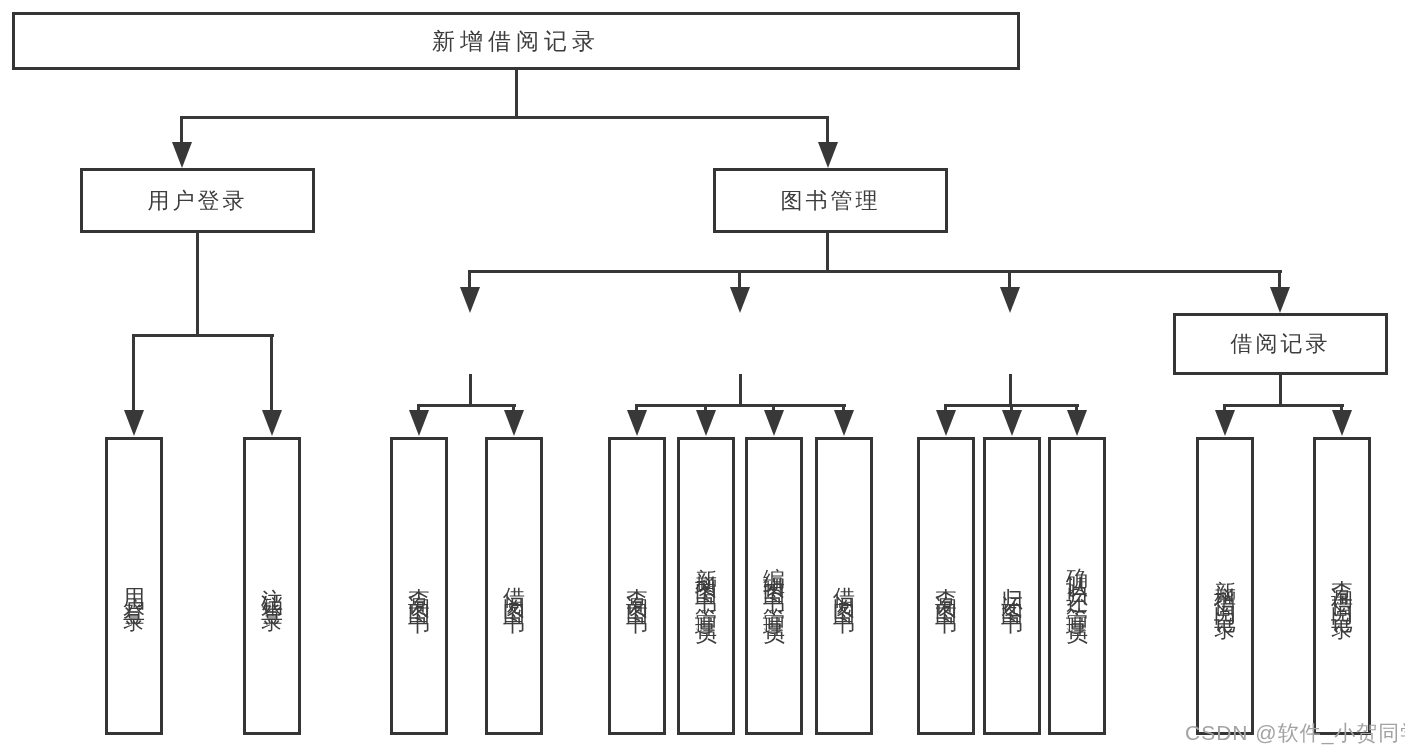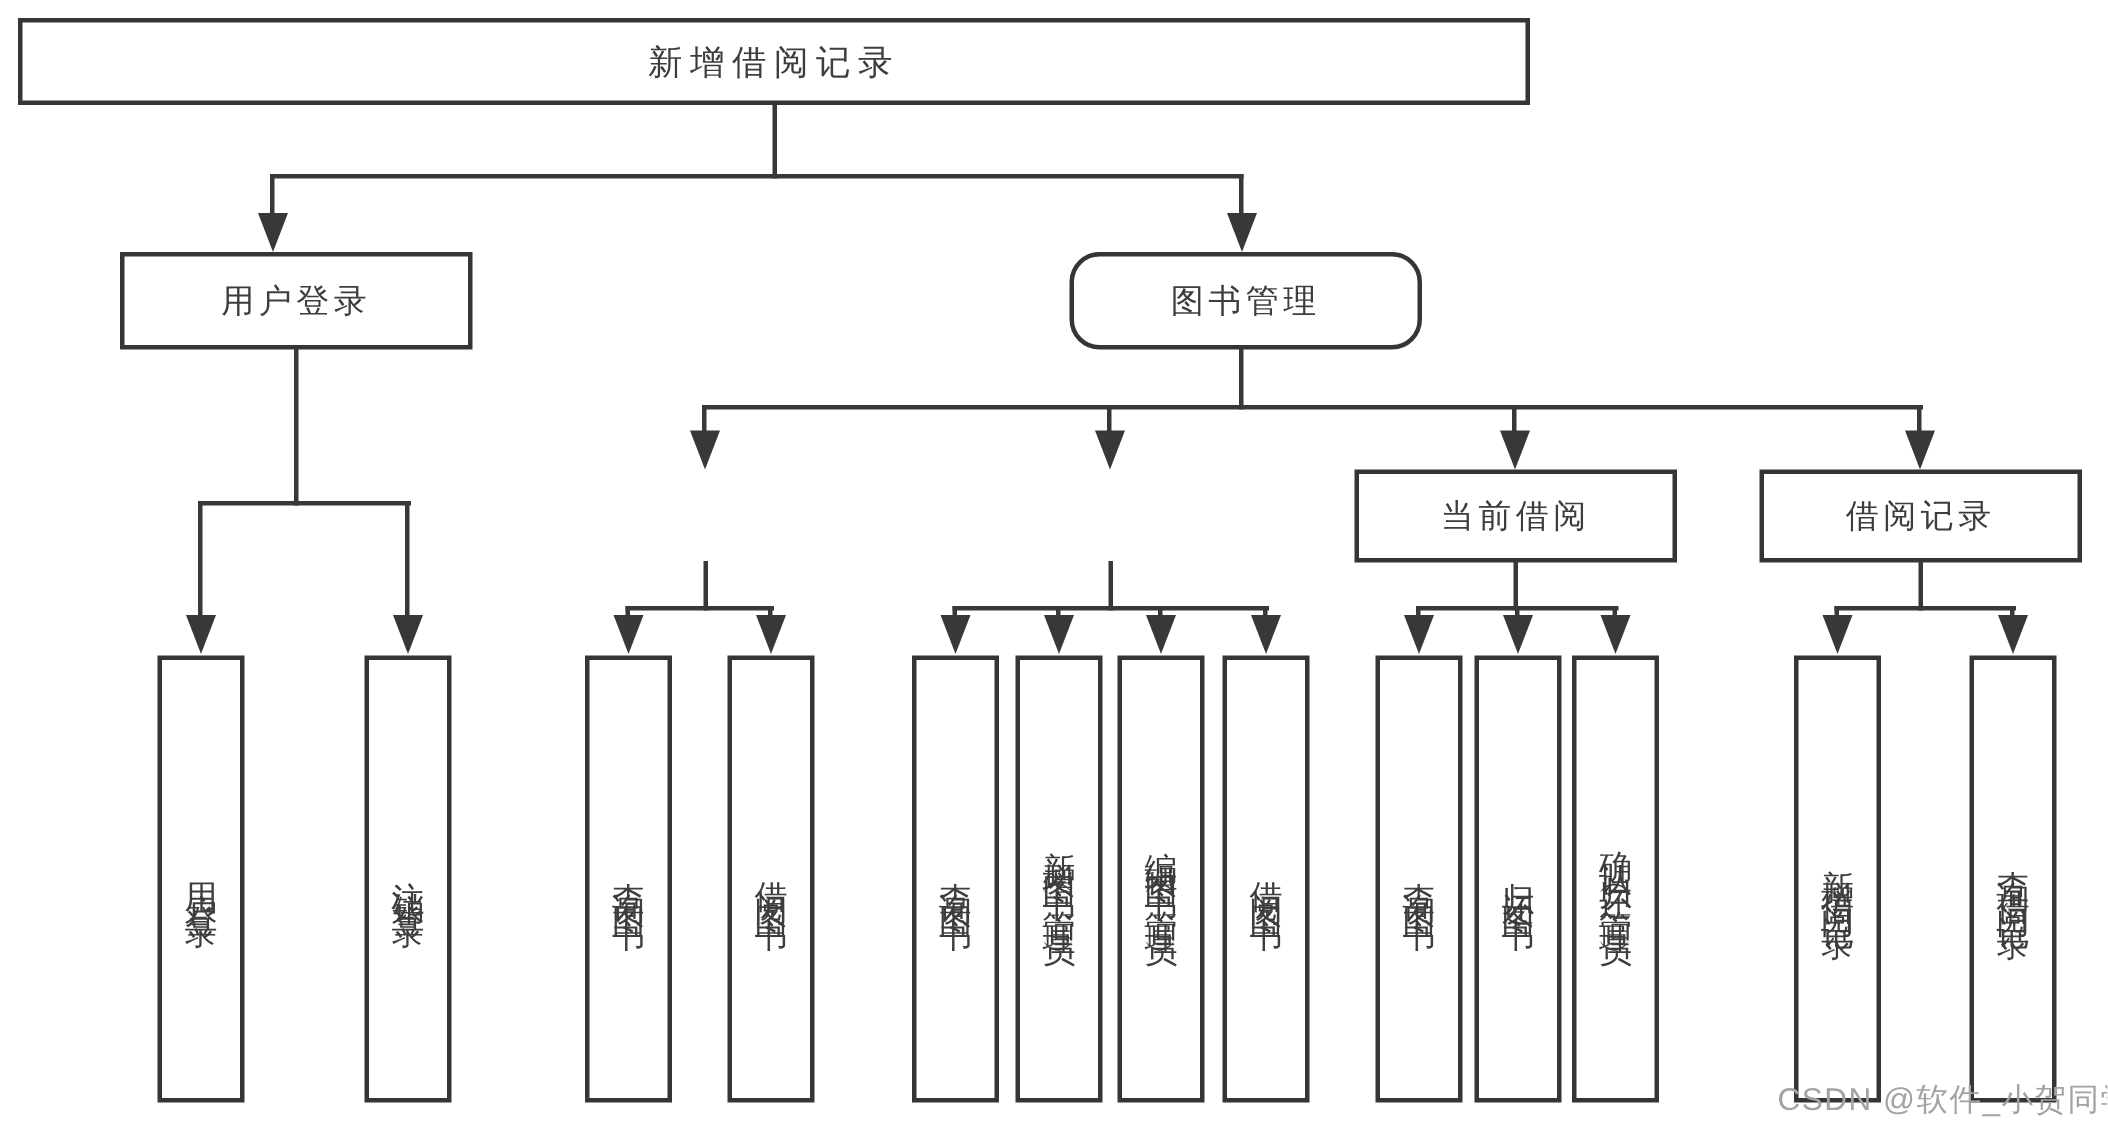--- a/index.html
+++ b/index.html
@@ -57,29 +57,26 @@
 <div id="stage">
 
   <div class="box root-box" style="left:12px; top:12px; width:1002px; height:52px;">
     <span class="lbl">新增借阅记录</span>
   </div>
 
   <div class="box mid-box" style="left:80px; top:168px; width:229px; height:59px;">
     <span class="lbl">用户登录</span>
   </div>
 
-  <div class="box mid-box" style="left:713px; top:168px; width:229px; height:59px;border-radius:20px;">
+  <div class="box mid-box" style="left:713px; top:168px; width:229px; height:59px;">
     <span class="lbl">图书管理</span>
   </div>
 
 
 
-  <div class="box mid-box" style="left:903px; top:313px; width:209px; height:56px;">
-    <span class="lbl">当前借阅</span>
-  </div>
 
   <div class="box mid-box" style="left:1173px; top:313px; width:209px; height:56px;">
     <span class="lbl">借阅记录</span>
   </div>
 
   <div class="box leaf-box" style="left:105px; top:437px; width:52px; height:292px;">
     <span class="lbl">用户登录</span>
   </div>
   <div class="box leaf-box" style="left:243px; top:437px; width:52px; height:292px;">
     <span class="lbl">注销登录</span>

